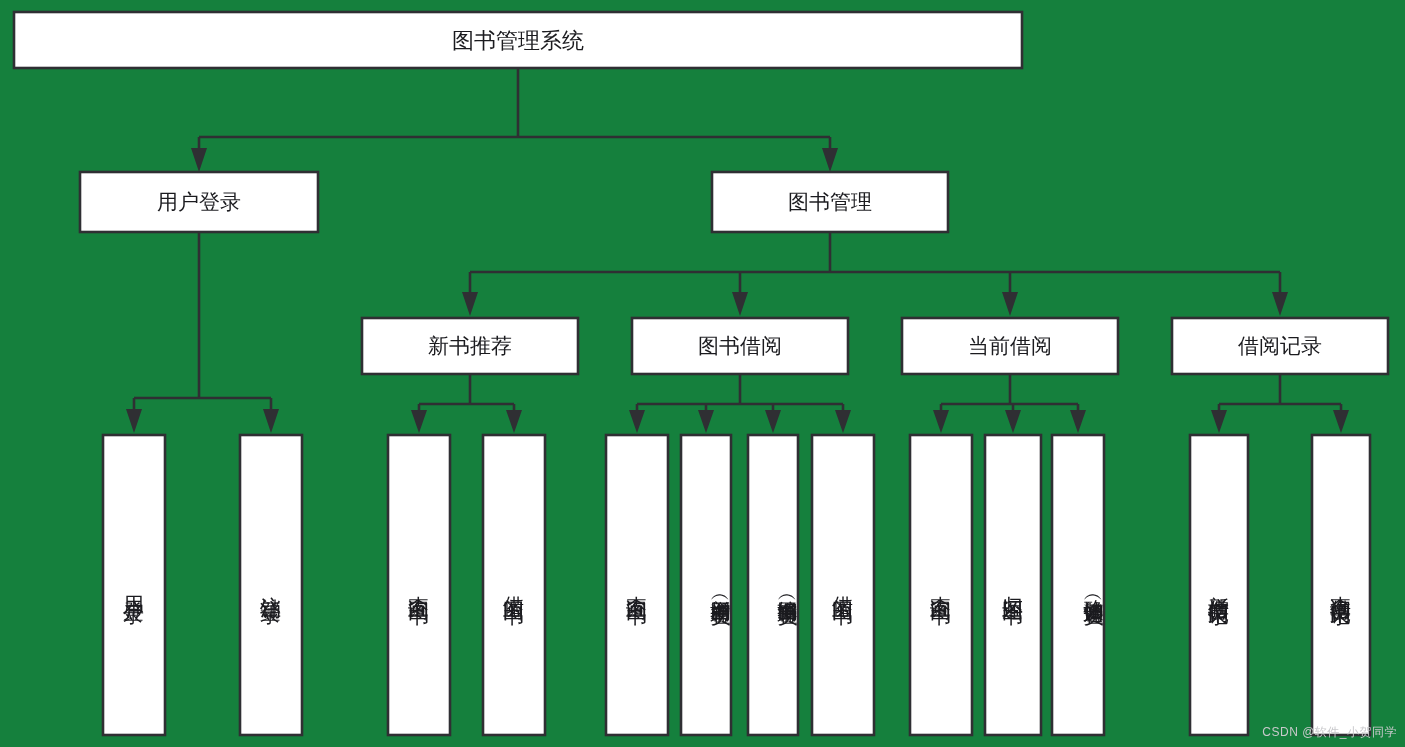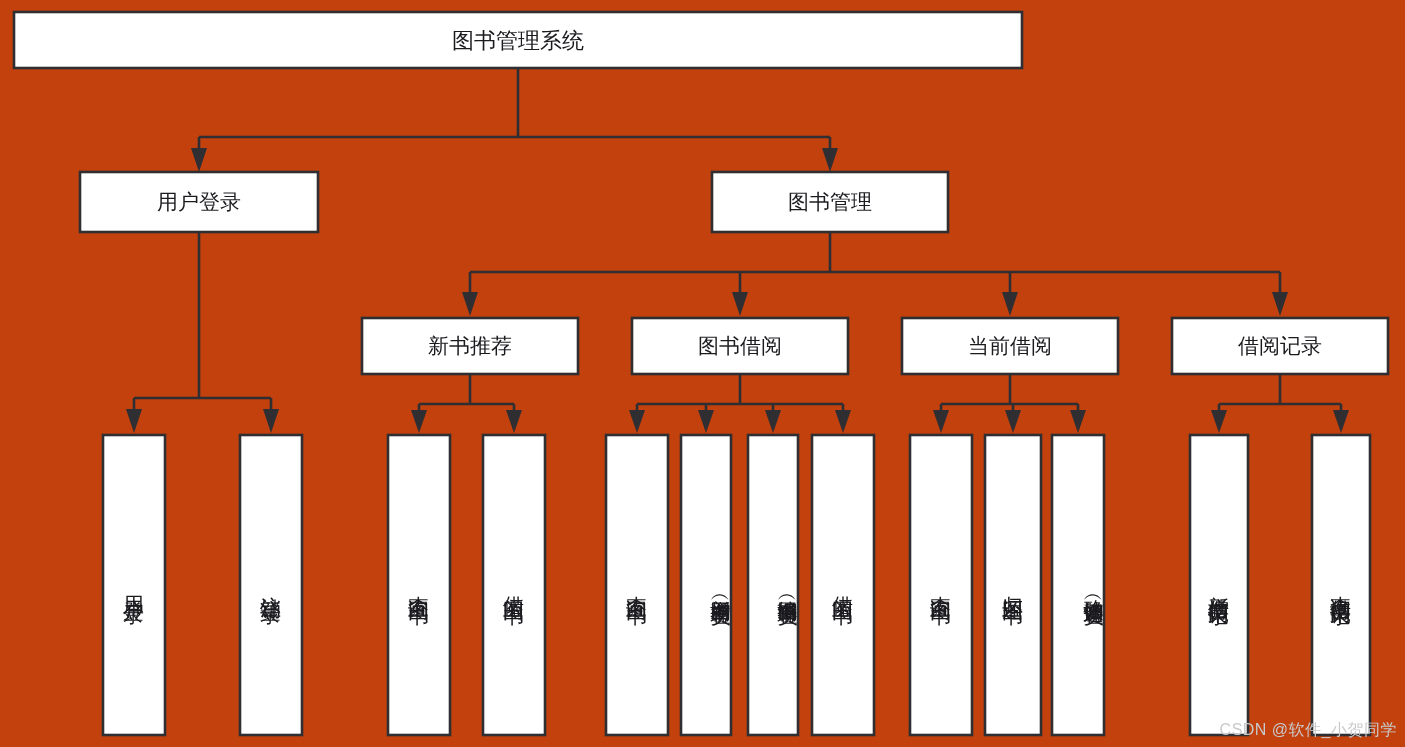--- a/index.html
+++ b/index.html
@@ -11,21 +11,21 @@
     width: 1405px;
     height: 747px;
     font-family: "Liberation Sans", "DejaVu Sans", sans-serif;
     overflow: hidden;
     position: relative;
   }
   #diagram-root {
     position: relative;
     width: 1405px;
     height: 747px;
-    background: #c2410c;
+    background: #15803d;
   }
   svg#tree-svg {
     position: absolute;
     left: 0;
     top: 0;
     width: 1405px;
     height: 747px;
     display: block;
   }
   .node-box {
@@ -68,21 +68,21 @@
     letter-spacing: 3px;
     white-space: nowrap;
     pointer-events: none;
     text-align: center;
   }
   .watermark {
     position: absolute;
     right: 8px;
     bottom: 6px;
     font-family: "Liberation Sans", "DejaVu Sans", sans-serif;
-    font-size: 16px;
+    font-size: 12px;
     color: #c9c9cc;
     letter-spacing: 0.5px;
     white-space: nowrap;
     user-select: none;
   }
 </style>
 </head>
 <body>
 
 <div id="diagram-root">

